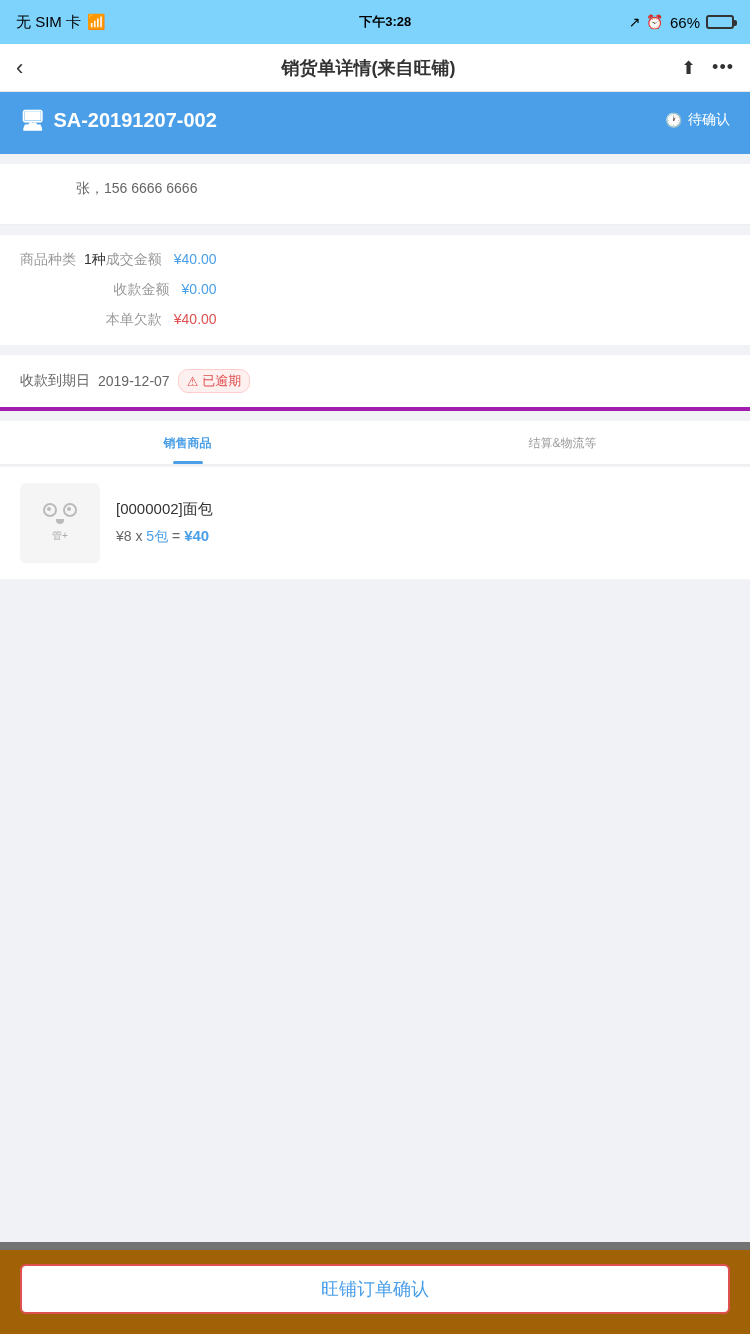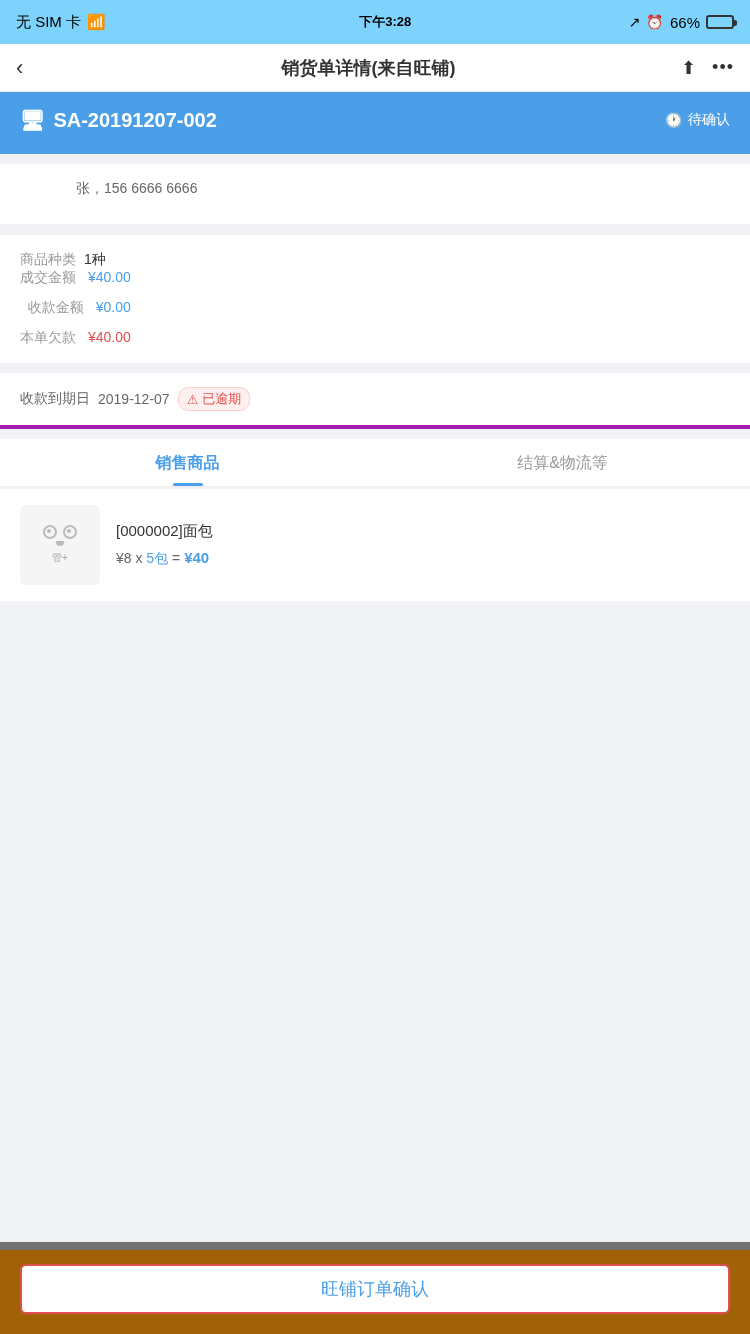--- a/index.html
+++ b/index.html
@@ -156,21 +156,20 @@
     
     .summary-section {
       background: #fff;
       margin-top: 10px;
       padding: 16px 20px;
     }
     .summary-row {
       display: flex;
       justify-content: flex-start;
       align-items: flex-start;
-      flex-direction: column;
     }
     .summary-left {
       display: flex;
       align-items: center;
       gap: 8px;
       font-size: 14px;
       color: #666;
     }
     .summary-label { color: #999; }
     .summary-count { color: #333; font-size: 14px; }
@@ -218,21 +217,21 @@
     .tabs-container {
       background: #fff;
       margin-top: 10px;
       display: flex;
       border-bottom: 1px solid #eee;
     }
     .tab-item {
       flex: 1;
       text-align: center;
       padding: 14px 0 12px;
-      font-size: 16px;
+      font-size: 12px;
       color: #999;
       cursor: pointer;
       position: relative;
     }
     .tab-item.active {
       color: #4a9fe8;
       font-weight: 600;
     }
     .tab-item.active::after {
       content: '';

